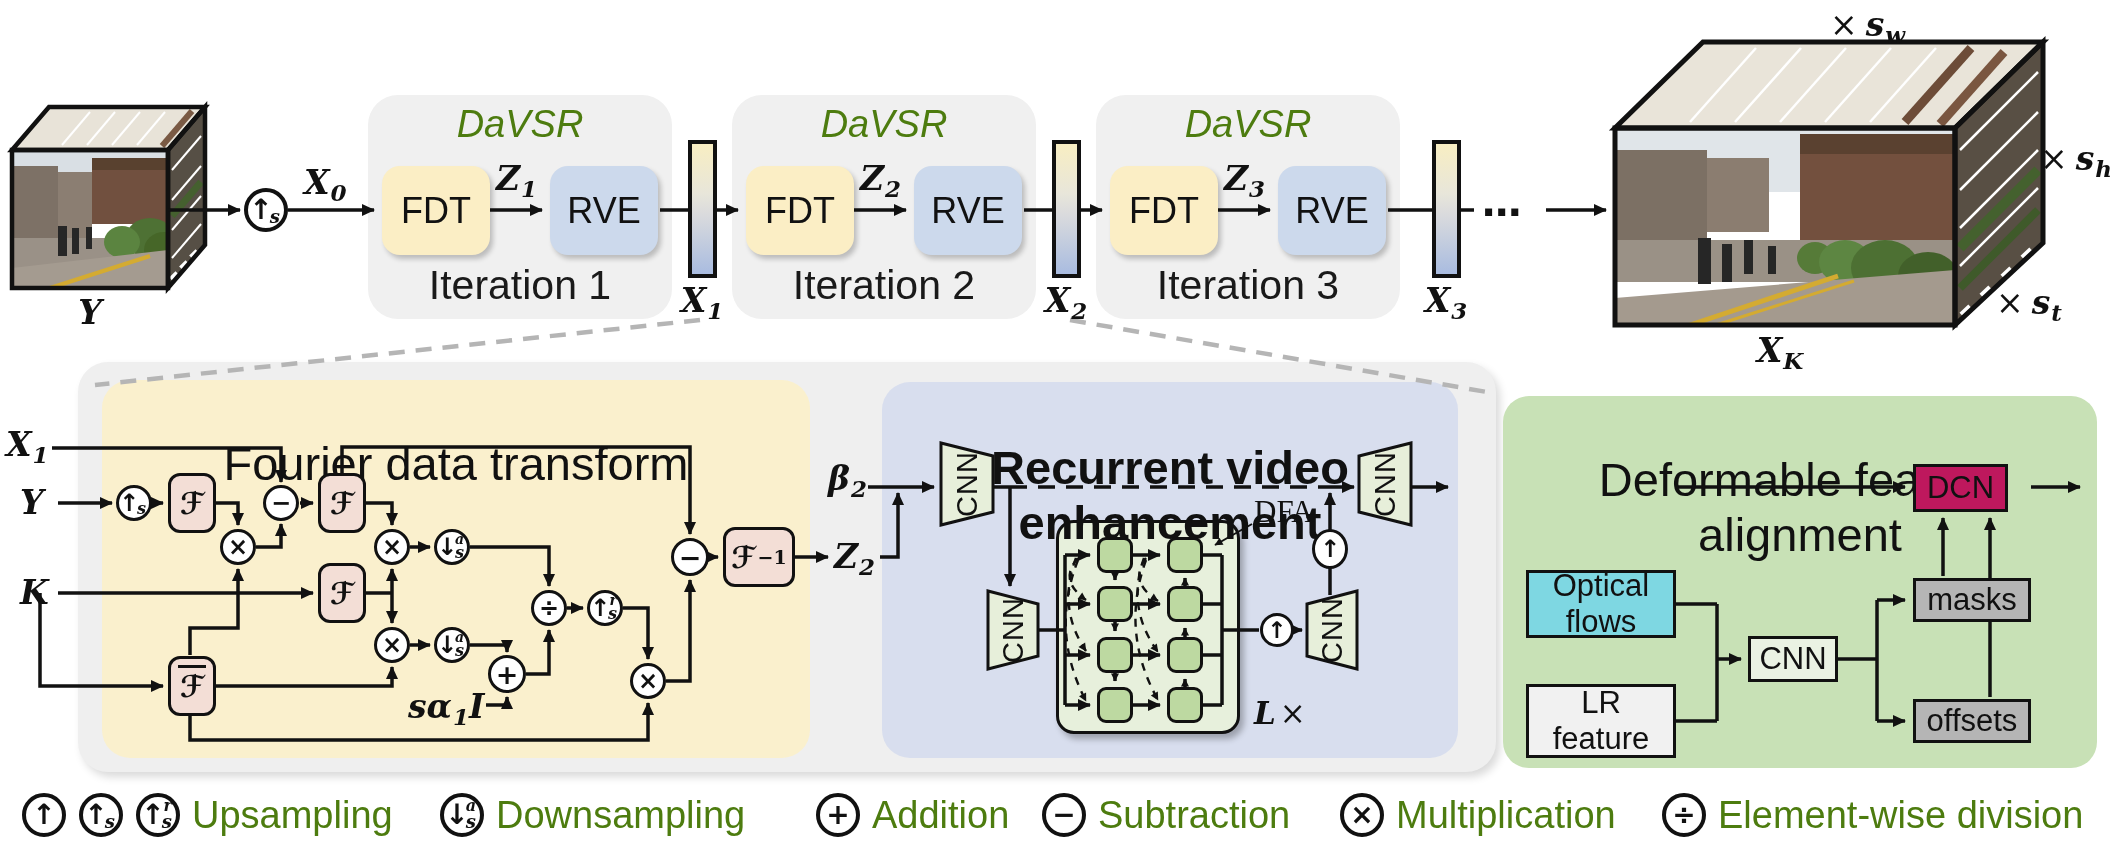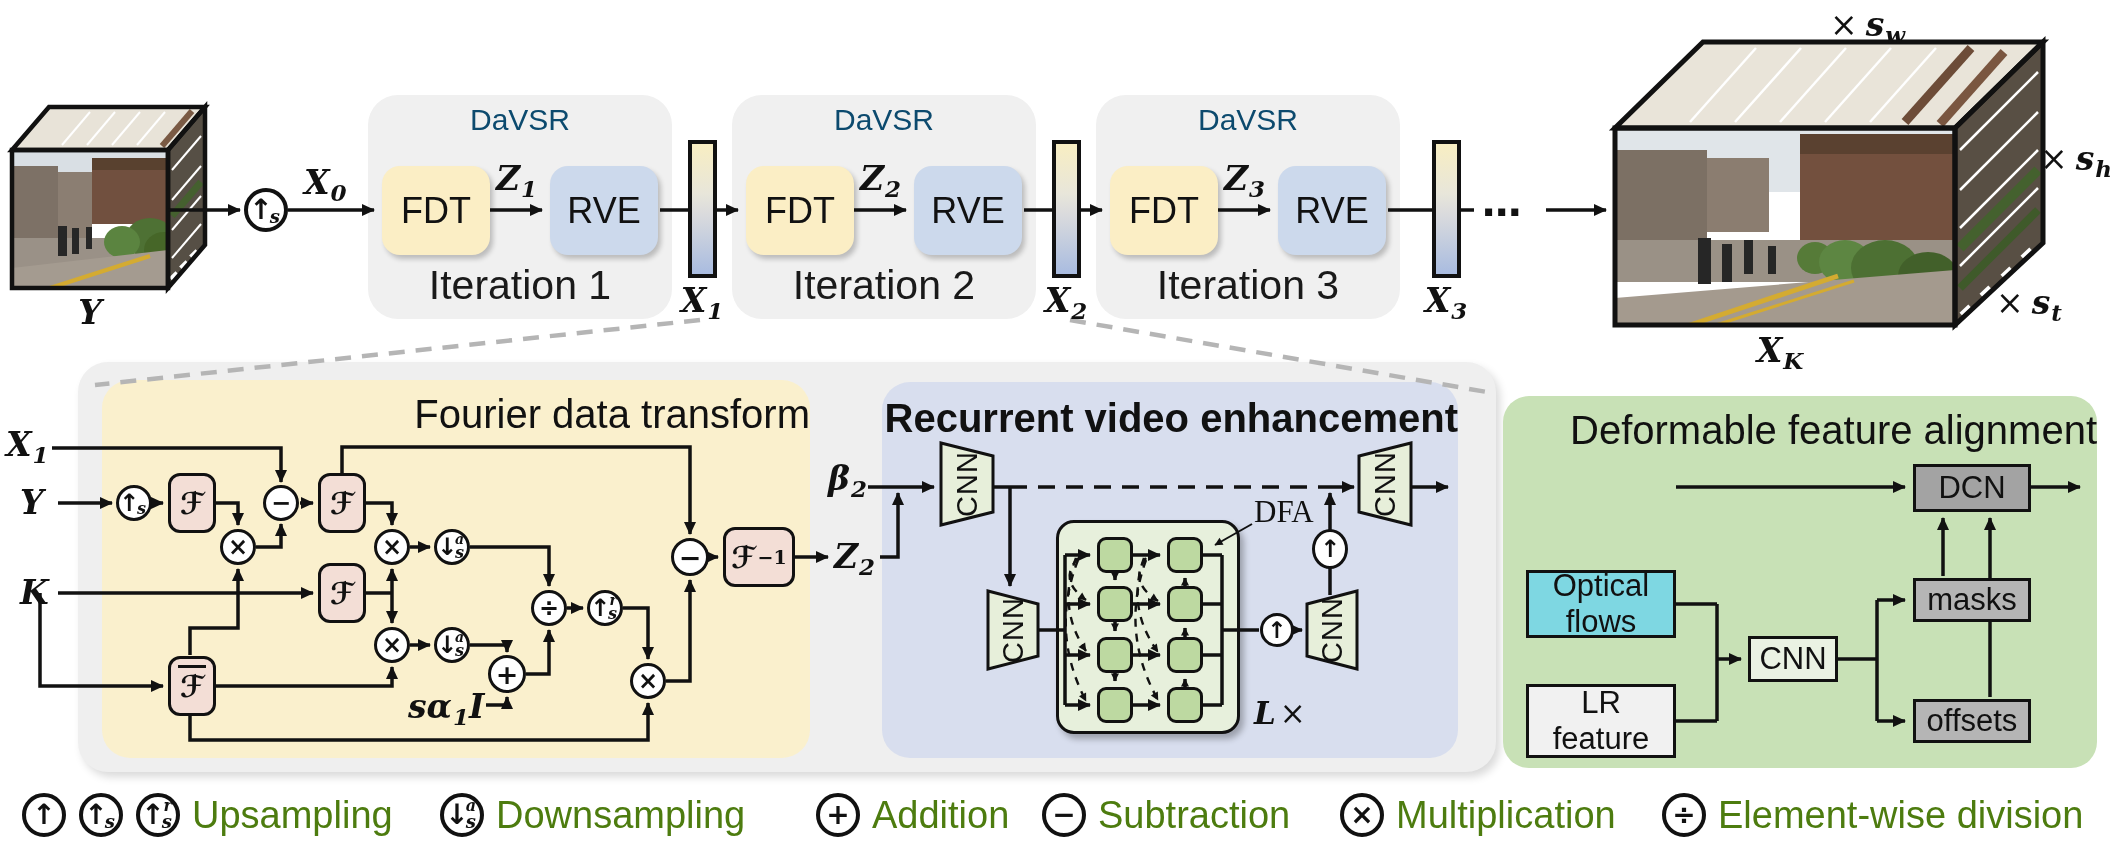--- a/index.html
+++ b/index.html
@@ -4,33 +4,33 @@
 <style>
   html,body{margin:0;padding:0;background:#fff;}
   .canvas{position:relative;width:2112px;height:856px;background:#fff;overflow:hidden;
           font-family:"Liberation Sans",sans-serif;color:#111;}
   .abs{position:absolute;}
   svg{position:absolute;left:0;top:0;z-index:2;}
   .panel{position:absolute;z-index:1;}
   .lay3{z-index:3;}
   
   .davsr{background:#f0f0f0;border-radius:30px;width:304px;height:224px;top:95px;}
-  .davsr .ttl{position:absolute;left:0;right:0;top:8px;text-align:center;font-size:30px;color:#0c4a6e;}
+  .davsr .ttl{position:absolute;left:0;right:0;top:8px;text-align:center;font-size:38px;color:#4d7c0f;font-style:italic;}
   .davsr .cap{position:absolute;left:0;right:0;bottom:10px;text-align:center;font-size:41px;color:#1a1a1a;}
   .miniblk{position:absolute;top:71px;width:108px;height:89px;border-radius:18px;display:flex;align-items:center;justify-content:center;font-size:36px;box-shadow:3px 4px 5px rgba(0,0,0,.22);}
   .fdtb{left:14px;background:#fbeec5;}
   .rveb{left:182px;background:#ccd9ec;}
   .bar{position:absolute;z-index:3;top:140px;width:29px;height:138px;border:4px solid #111;box-sizing:border-box;
        background:linear-gradient(180deg,#f8eec2 0%,#e8e6da 38%,#d9dadd 55%,#a9bce0 100%);}
   .bigpanel{border-radius:30px;box-shadow:4px 5px 8px rgba(0,0,0,.15);}
   .gray{left:78px;top:362px;width:1418px;height:410px;background:#efefef;}
   .fdtp{left:102px;top:380px;width:708px;height:378px;background:#faf0cd;border-radius:28px;}
   .rvep{left:882px;top:382px;width:576px;height:376px;background:#d8deee;border-radius:28px;}
   .dfap{left:1503px;top:396px;width:594px;height:372px;background:#c8e1b6;border-radius:26px;}
-  .ptitle{position:absolute;left:0;right:0;text-align:right;font-size:40px;color:#111;z-index:3;}
+  .ptitle{position:absolute;left:0;right:0;text-align:center;font-size:47px;color:#111;z-index:3;margin-top:44px;}
   
   .fblk{position:absolute;z-index:3;width:48px;height:60px;background:#f3ded6;border:3.5px solid #111;border-radius:12px;
         display:flex;align-items:center;justify-content:center;
         font-family:"DejaVu Serif","DejaVu Sans",serif;font-style:italic;font-weight:bold;font-size:30px;box-sizing:border-box;}
   .fbar-inner{position:relative;display:inline-block;}
   .fbar-inner::before{content:"";position:absolute;left:-2px;right:-2px;top:-4px;border-top:3px solid #111;}
   .fblk sup{font-size:19px;font-style:normal;margin-left:2px;}
   
   .op{position:absolute;z-index:3;background:#fff;border:3.5px solid #111;border-radius:50%;box-sizing:border-box;
       display:flex;align-items:center;justify-content:center;color:#111;}
@@ -453,21 +453,21 @@
 
   <div class="dbox" style="left:1526px;top:684px;width:150px;height:74px;background:#f1f1f1;">
       <span>LR feature</span>
     </div>
   <div class="dbox" style="left:1526px;top:570px;width:150px;height:68px;background:#7ed7e2;">
       <span>Optical flows</span>
     </div>
   <div class="dbox" style="left:1748px;top:636px;width:90px;height:46px;background:#eaf2e3;">
       <span>CNN</span>
     </div>
-  <div class="dbox" style="left:1913px;top:464px;width:118px;height:48px;background:#a3a3a3;">
+  <div class="dbox" style="left:1913px;top:464px;width:95px;height:48px;background:#be185d;">
       <span>DCN</span>
     </div>
   <div class="dbox" style="left:1913px;top:578px;width:118px;height:44px;background:#b5b5b5;">
       <span>masks</span>
     </div>
   <div class="dbox" style="left:1913px;top:699px;width:118px;height:44px;background:#b5b5b5;">
       <span>offsets</span>
     </div>
 
   <div class="litem" style="left:22px;">

